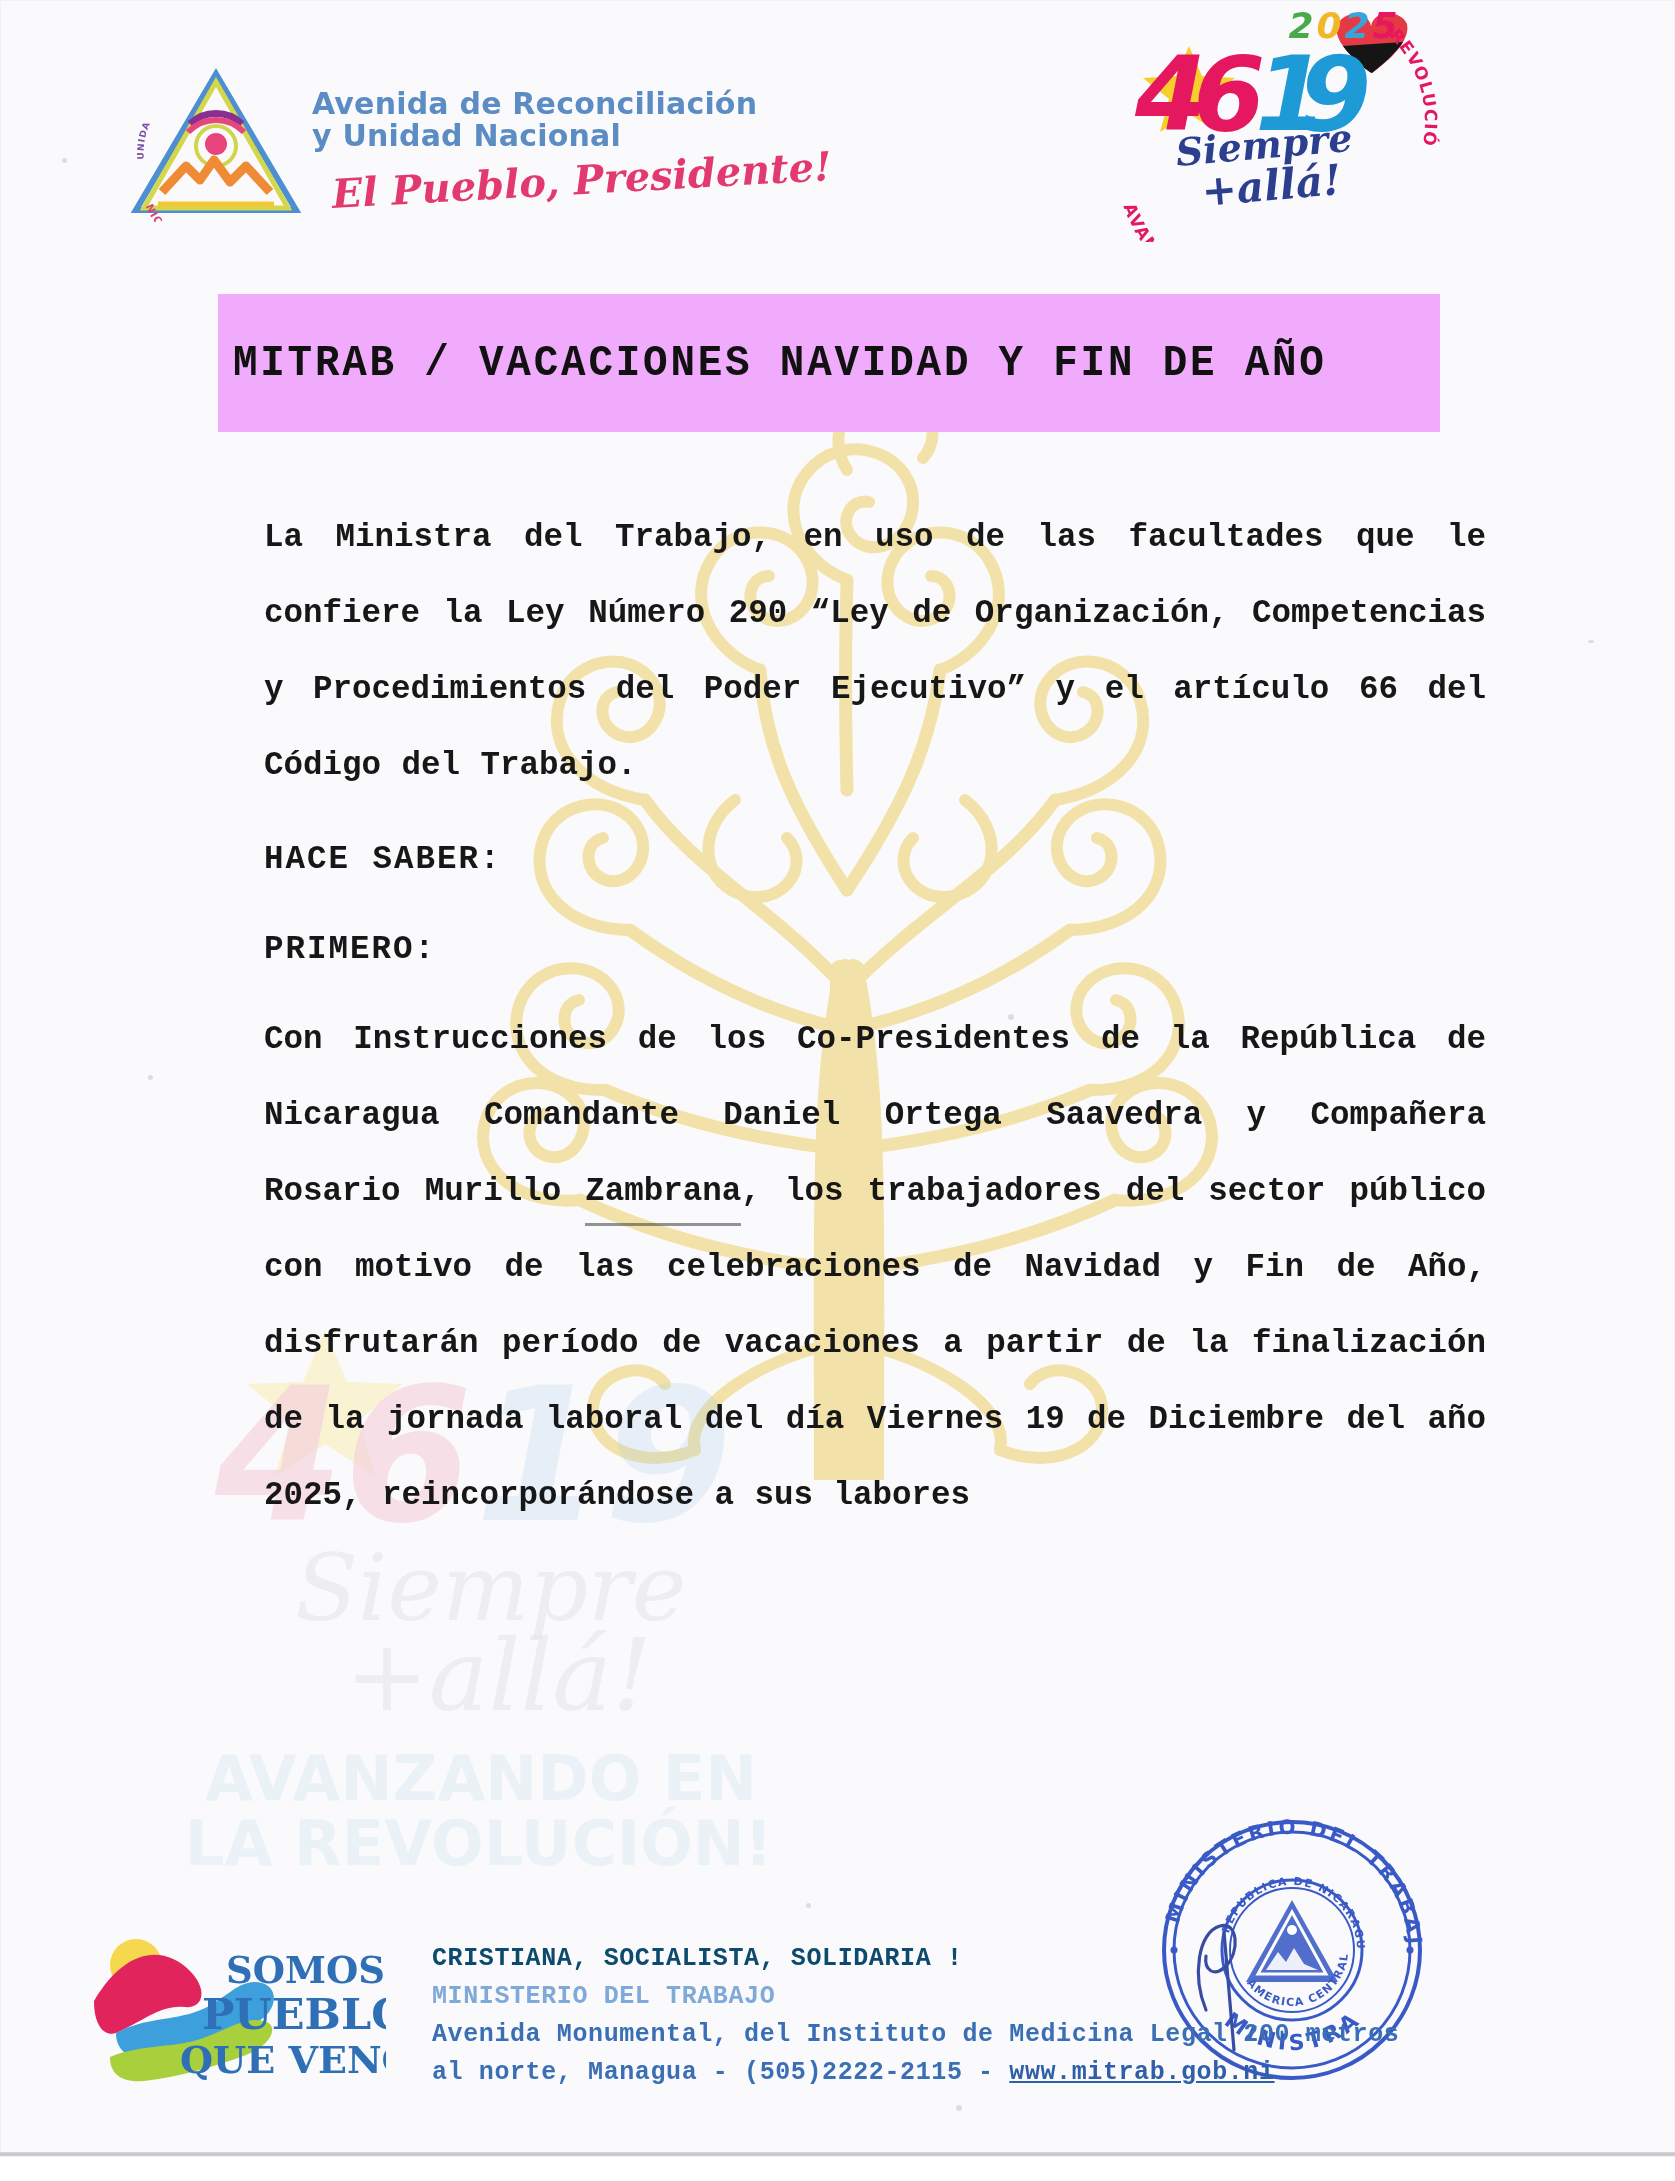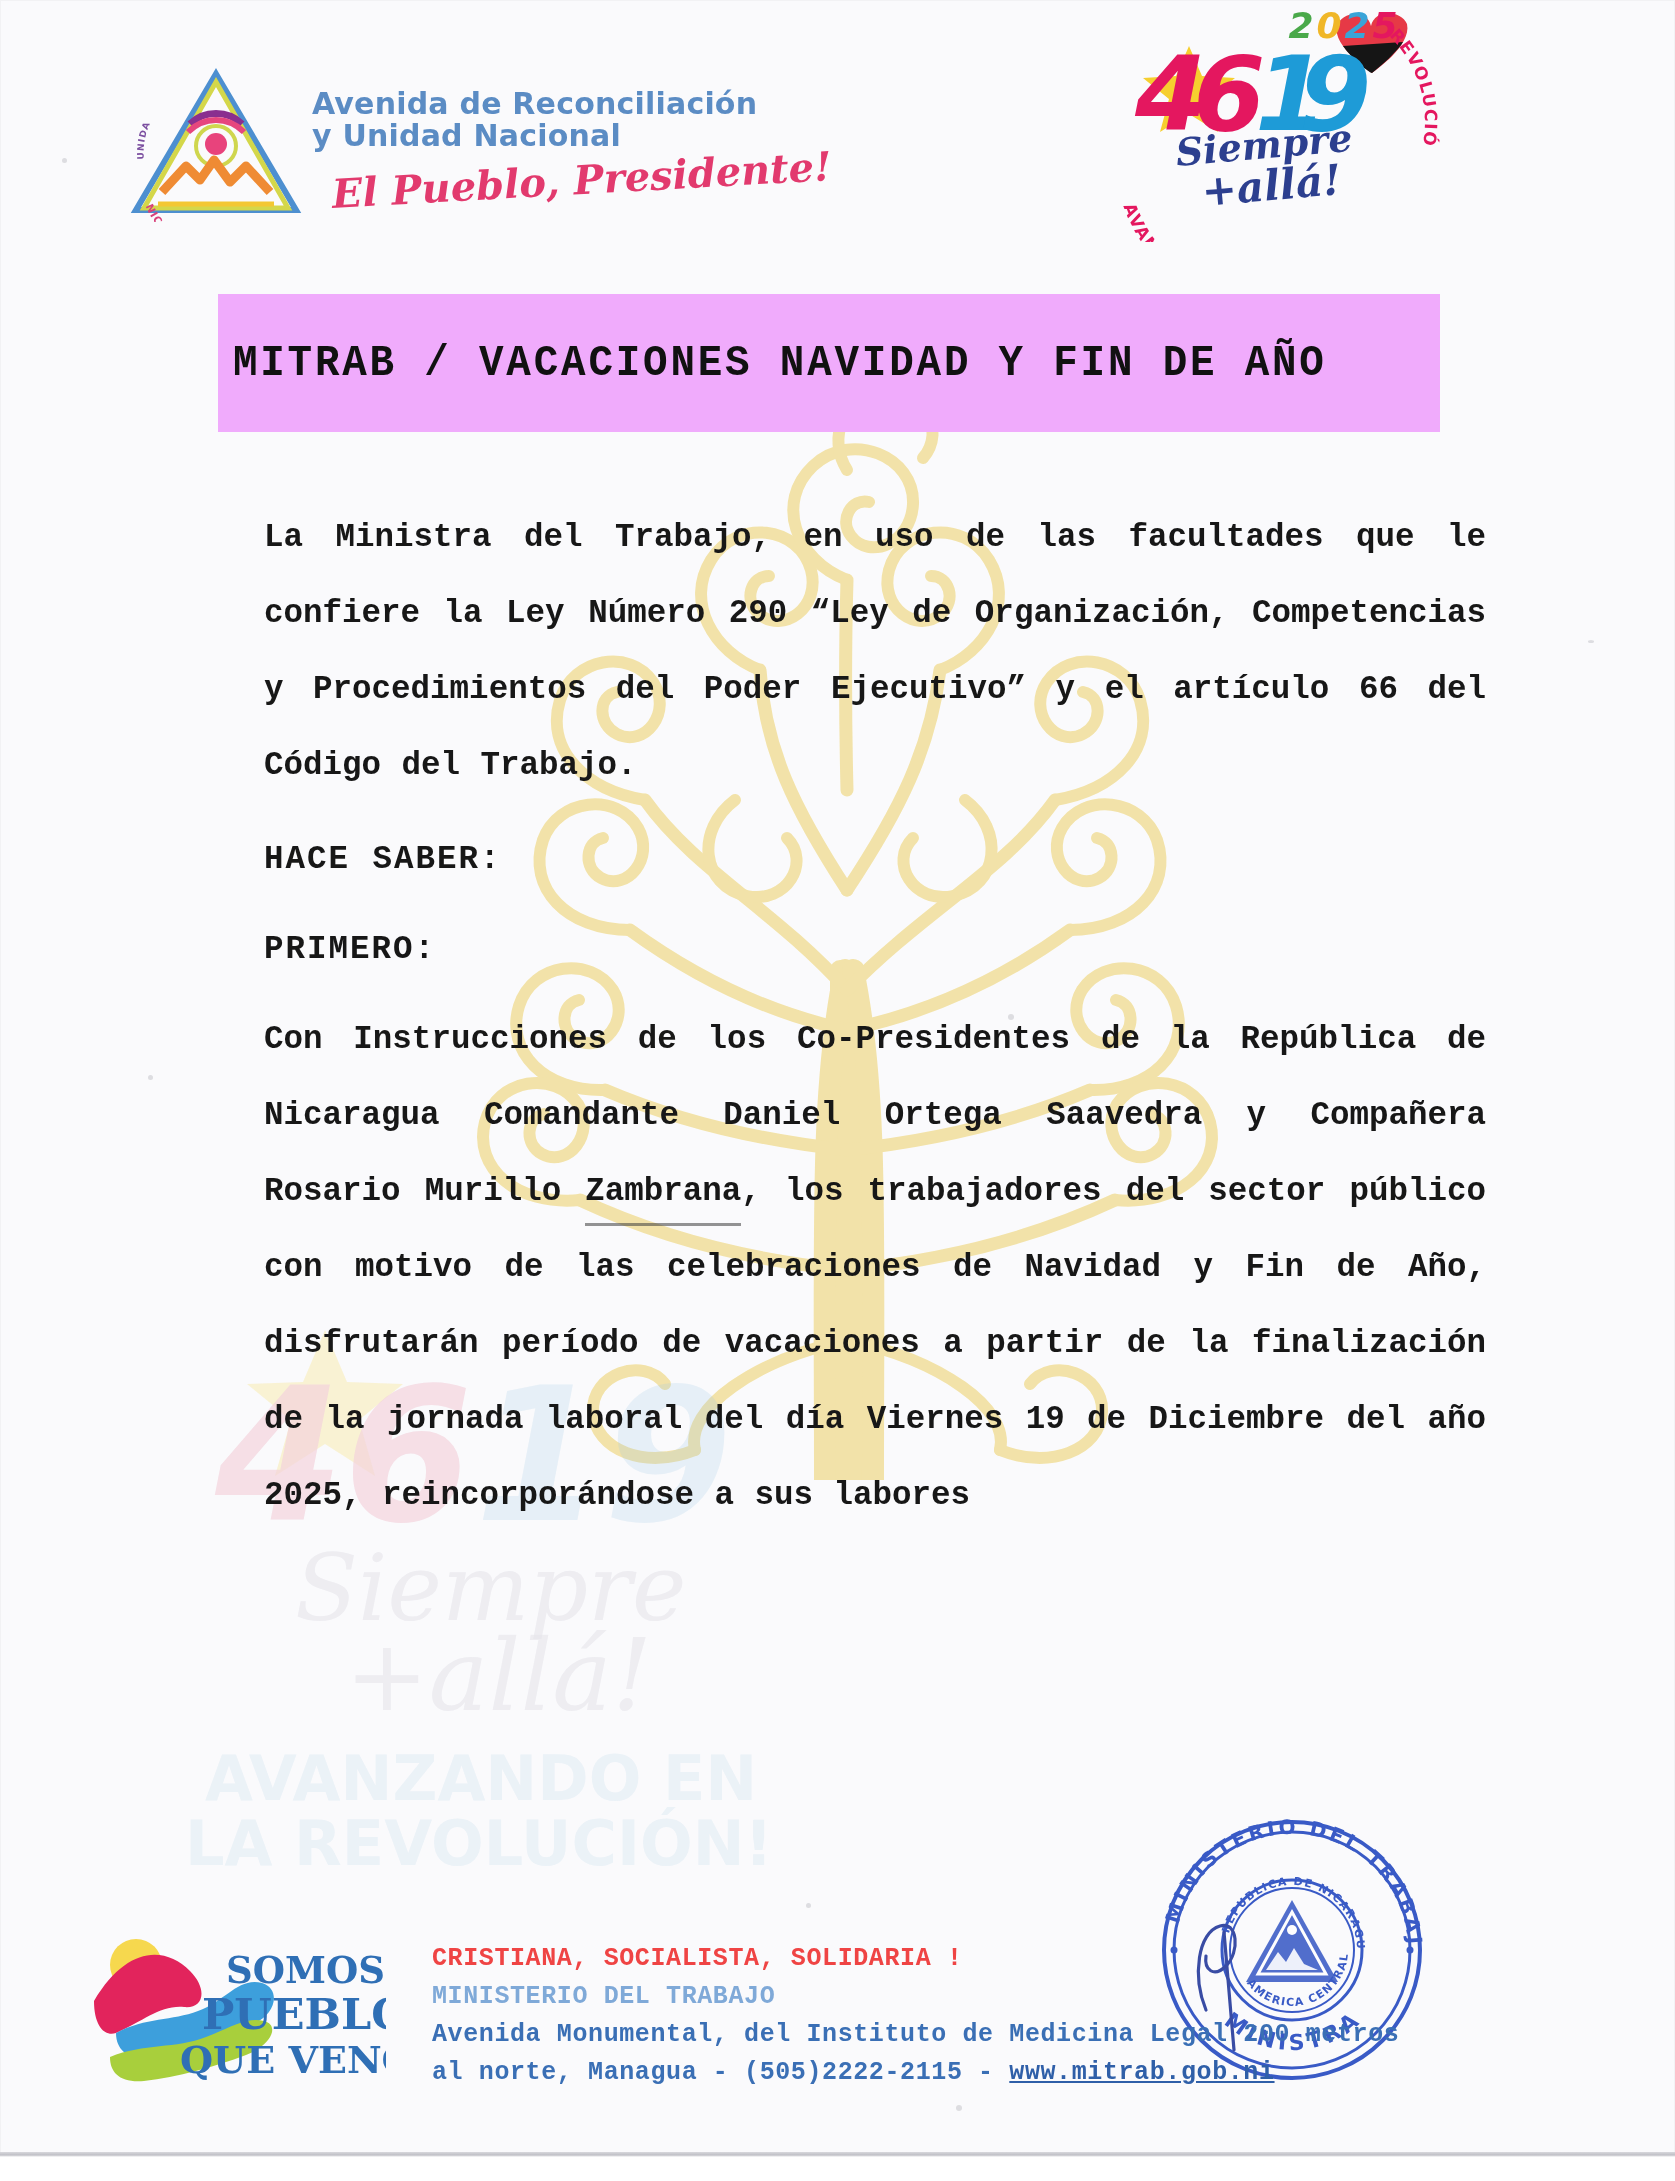--- a/index.html
+++ b/index.html
@@ -198,21 +198,21 @@
     position: absolute;
     left: 432px;
     top: 1940px;
     width: 1180px;
     font-family: "Liberation Mono", "DejaVu Sans Mono", monospace;
     font-weight: bold;
     font-size: 25px;
     line-height: 38px;
     letter-spacing: 0.6px;
   }
-  .f-slogan { color: #ef4444; }
+  .f-slogan { color: #0c4a6e; }
   .f-ministry { color: #7fa9d8; }
   .f-addr { color: #3a6fb5; }
   .f-url { color: #2f5fa8; text-decoration: underline; }
 
   .speck {
     position: absolute;
     background: #c9c9cf;
     border-radius: 50%;
     opacity: 0.6;
   }

